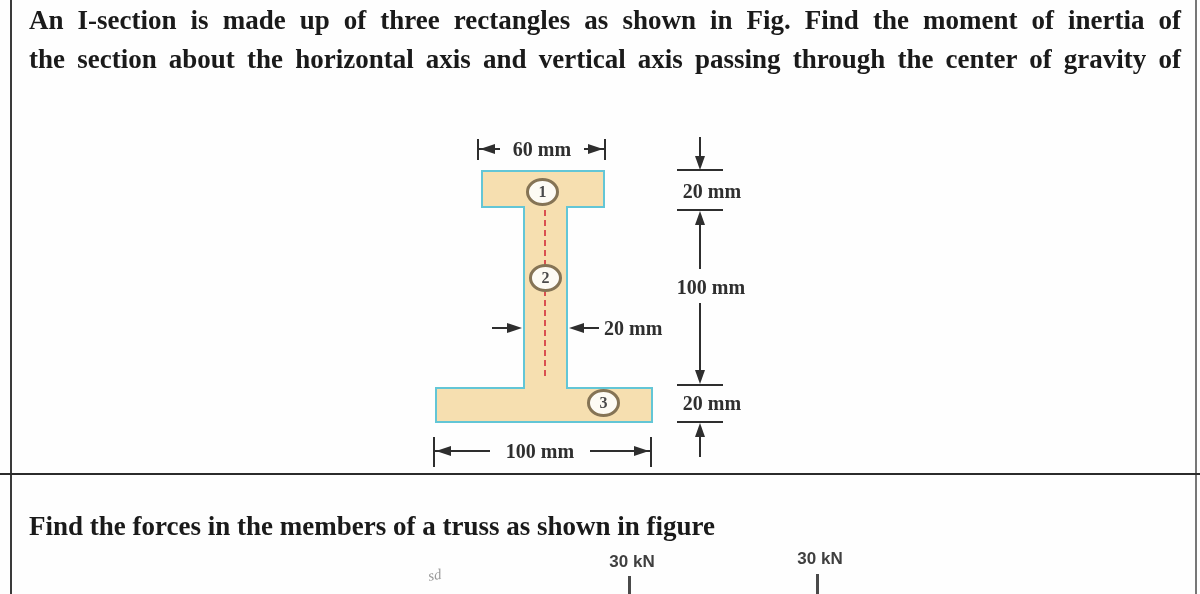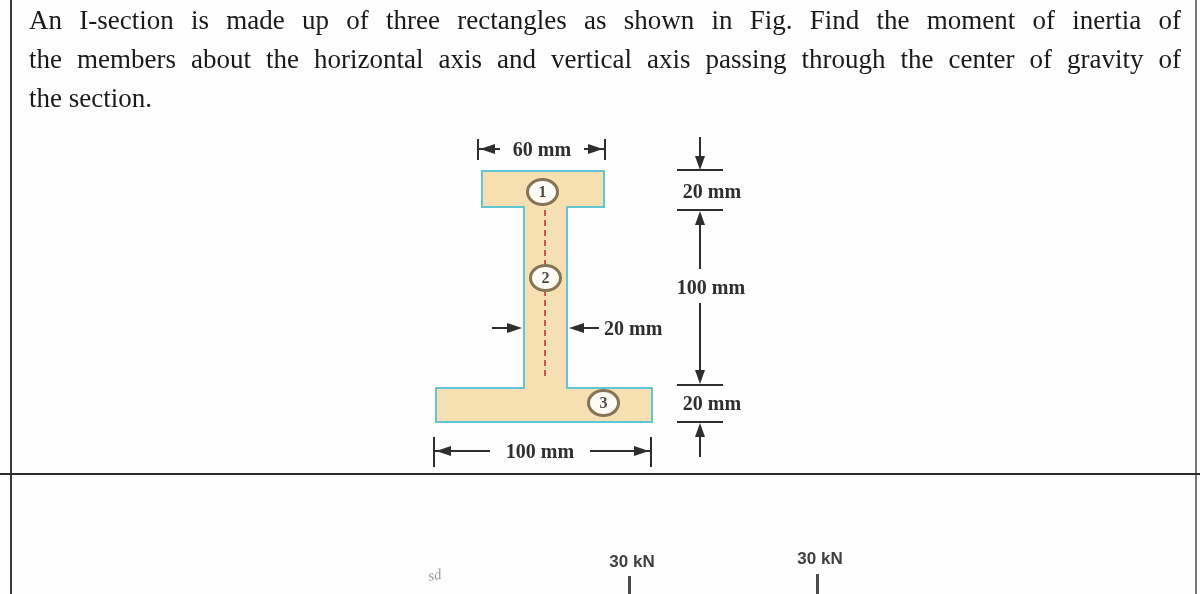--- a/index.html
+++ b/index.html
@@ -4,21 +4,21 @@
 <style>
   html,body{margin:0;padding:0;background:#fff;}
   #page{position:relative;width:1200px;height:594px;background:#fefefe;overflow:hidden;
         font-family:"Liberation Serif",serif;color:#1a1a1a;}
   .abs{position:absolute;}
   
   .vborder{position:absolute;top:0;width:2px;height:594px;background:#3a3a3a;}
   .divider{position:absolute;left:0;width:1200px;height:2px;background:#2b2b2b;}
   
   .bodyline{position:absolute;left:29px;width:1152px;font-size:27px;line-height:38px;
-            white-space:nowrap;}
+            white-space:nowrap;font-weight:bold;}
   .just{white-space:normal;text-align:justify;text-align-last:justify;}
   
   .rect{position:absolute;background:#f6dfb0;border:2px solid #63c6d6;box-sizing:border-box;}
   .webrect{position:absolute;background:#f6dfb0;border-left:2px solid #63c6d6;
            border-right:2px solid #63c6d6;box-sizing:border-box;}
   .centerline{position:absolute;width:0;border-left:2px dashed #d95050;}
   .partcircle{position:absolute;width:33px;height:28px;border:3px solid #857455;border-radius:50%;
               background:#fdfbf4;box-sizing:border-box;display:flex;align-items:center;
               justify-content:center;font-size:16px;font-weight:bold;color:#4a4a4a;z-index:5;}
   
@@ -40,22 +40,21 @@
 </head>
 <body>
 
 <div id="page">
 
   <div class="vborder" style="left:10px;"></div>
   <div class="vborder" style="left:1195px;background:#777;"></div>
   <div class="divider" style="top:473px;"></div>
 
   <div class="bodyline just" style="top:1px;">An I-section is made up of three rectangles as shown in Fig. Find the moment of inertia of</div>
-  <div class="bodyline just" style="top:40px;">the members about the horizontal axis and vertical axis passing through the center of gravity of</div>
-  <div class="bodyline" style="top:79px;">the section.</div>
+  <div class="bodyline just" style="top:40px;">the section about the horizontal axis and vertical axis passing through the center of gravity of</div>
 
   <div class="abs">
 
     <div class="rect" style="left:481px;top:170px;width:124px;height:38px;"></div>
     <div class="rect" style="left:435px;top:387px;width:218px;height:36px;"></div>
     <div class="webrect" style="left:523px;top:206px;width:45px;height:183px;z-index:2;"></div>
     <div class="centerline" style="left:544px;top:210px;height:166px;z-index:3;"></div>
 
     <div class="partcircle" style="left:526px;top:178px;">1</div>
     <div class="partcircle" style="left:529px;top:264px;">2</div>
@@ -91,20 +90,21 @@
     <div class="dimtext" style="left:663px;top:276px;width:96px;background:transparent;">100 mm</div>
     <div class="dline" style="left:699px;top:303px;width:2px;height:67px;"></div>
     <div class="arr arr-d" style="left:694.5px;top:370px;"></div>
     <div class="dline" style="left:677px;top:384px;width:46px;height:2px;"></div>
     <div class="dimtext" style="left:672px;top:392px;width:80px;background:transparent;">20 mm</div>
     <div class="dline" style="left:677px;top:421px;width:46px;height:2px;"></div>
     <div class="arr arr-u" style="left:694.5px;top:423px;"></div>
     <div class="dline" style="left:699px;top:437px;width:2px;height:20px;"></div>
   </div>
 
+  <div class="bodyline" style="top:507px;">Find the forces in the members of a truss as shown in figure</div>
 
   <div class="load" style="left:602px;top:552px;">30 kN</div>
   <div class="loadline" style="left:628px;top:576px;height:18px;"></div>
   <div class="load" style="left:790px;top:549px;">30 kN</div>
   <div class="loadline" style="left:816px;top:574px;height:20px;"></div>
 
   <div class="stray" style="left:428px;top:567px;">sd</div>
 
 </div>
 

